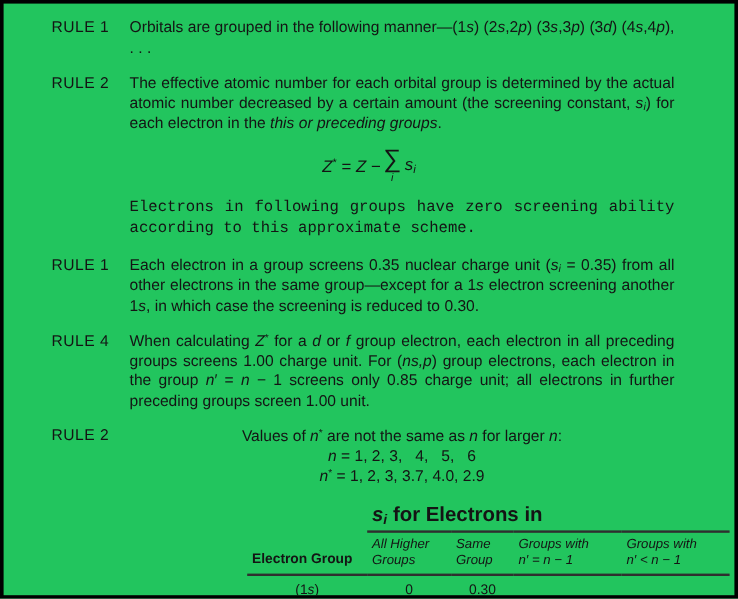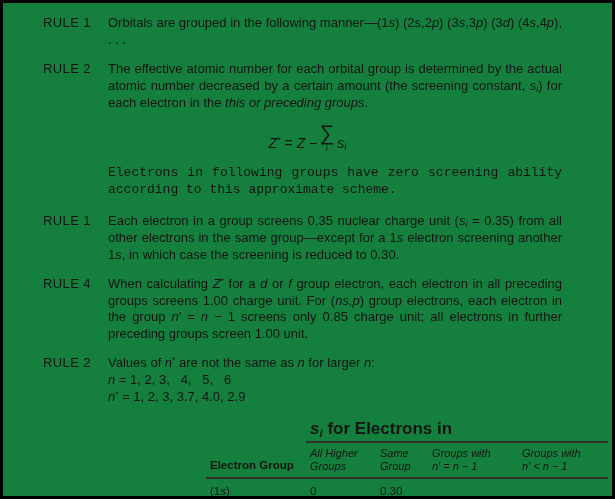--- a/index.html
+++ b/index.html
@@ -1,46 +1,46 @@
 <!DOCTYPE html>
 <html><head>
 <meta charset="utf-8">
 <style>
   html,body{margin:0;padding:0;background:#ffffff;}
   .page{
     width:615px;height:499px;box-sizing:border-box;
-    border:3px solid #000;background:#15803d;color:#141414;
+    border:3px solid #000;background:#22c55e;color:#141414;
     font-family:"Liberation Sans","DejaVu Sans",sans-serif;
     font-size:13px;line-height:1.27;overflow:hidden;
     padding-top:12px;position:relative;
   }
   .it{font-style:italic;}
   .bd{font-weight:bold;}
   .sb{font-size:0.68em;vertical-align:-0.22em;}
   .sp{font-size:0.65em;vertical-align:0.5em;}
   .rule{display:flex;margin:0 50px 13px 40px;}
   .rule-label{width:65px;flex:none;letter-spacing:0.4px;}
   .rule-body{flex:1;text-align:justify;}
-  .r5-line{white-space:pre;text-align:left;}
-  .formula{display:flex;justify-content:center;align-items:flex-end;
+  .r5-line{white-space:pre;text-align:center;}
+  .formula{display:flex;justify-content:center;align-items:center;
     font-size:14px;margin:10px 40px 12px 40px;}
   .sigma-wrap{display:inline-flex;flex-direction:column;align-items:center;
     margin:0 3px 0 2px;}
   .sigma{font-size:21px;line-height:0.9;}
   .sigma-sub{font-size:9px;font-style:italic;line-height:1;margin-top:1px;}
   .note{margin:0 50px 15px 105px;text-align:justify;font-family:Liberation Mono, monospace;}
   .stable{border-collapse:collapse;margin:8px 0 0 203px;table-layout:fixed;}
   .stable td{padding:0 4px;vertical-align:bottom;}
   .cap{font-size:17px;text-align:left;border-bottom:2px solid #2f2f2f;
     padding-bottom:3px;}
   .cap-spacer{border-bottom:none;}
   .head-row td{font-size:11px;border-bottom:2px solid #2f2f2f;
     padding-top:4px;padding-bottom:4px;white-space:pre-line;line-height:1.2;}
   .head-row .c1{font-size:11.5px;}
-  .data-row td{font-size:11.5px;line-height:14.5px;}
+  .data-row td{font-size:11.5px;line-height:14.5px;text-align:center;}
   .data-row.first td{padding-top:5px;}
   .col-group{width:100px;} .col-ahg{width:70px;} .col-same{width:52px;}
   .col-n1{width:90px;} .col-ln1{width:90px;}
 </style>
 </head>
 <body>
 
 <div class="page">
 
   <div class="rule">

